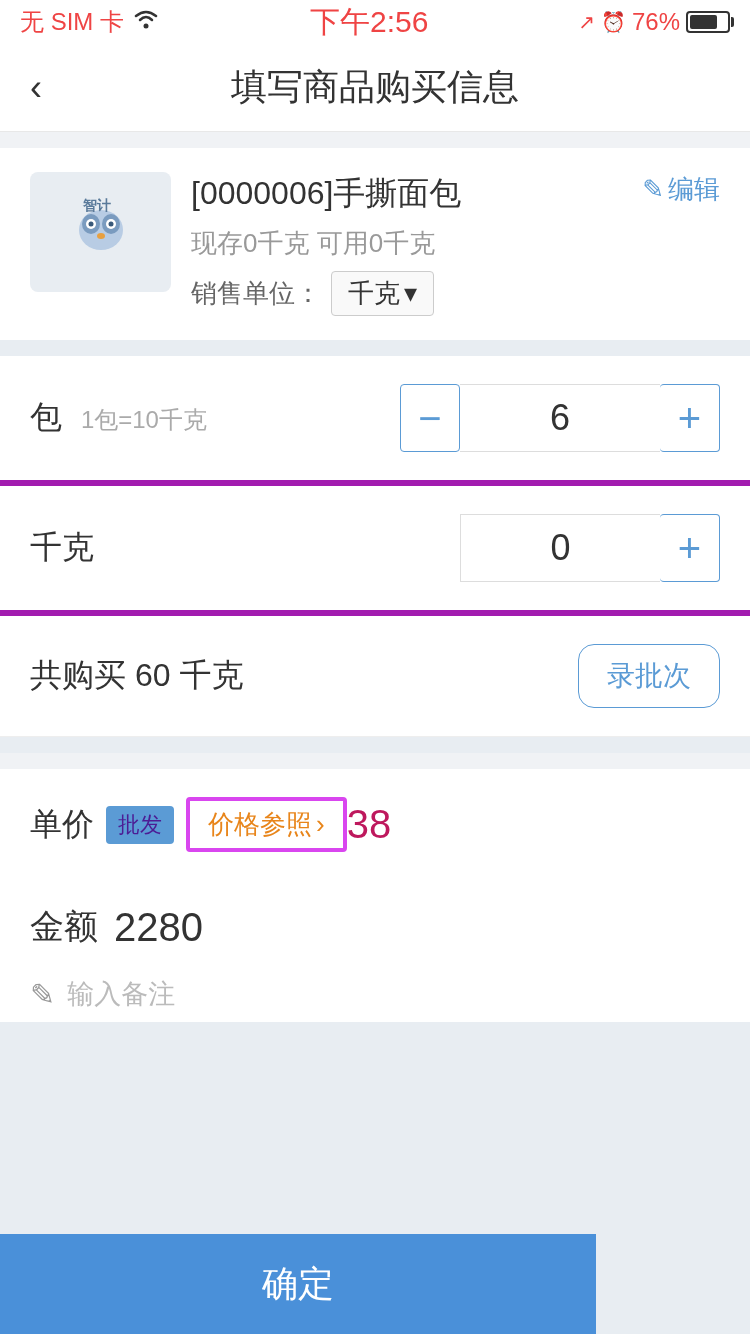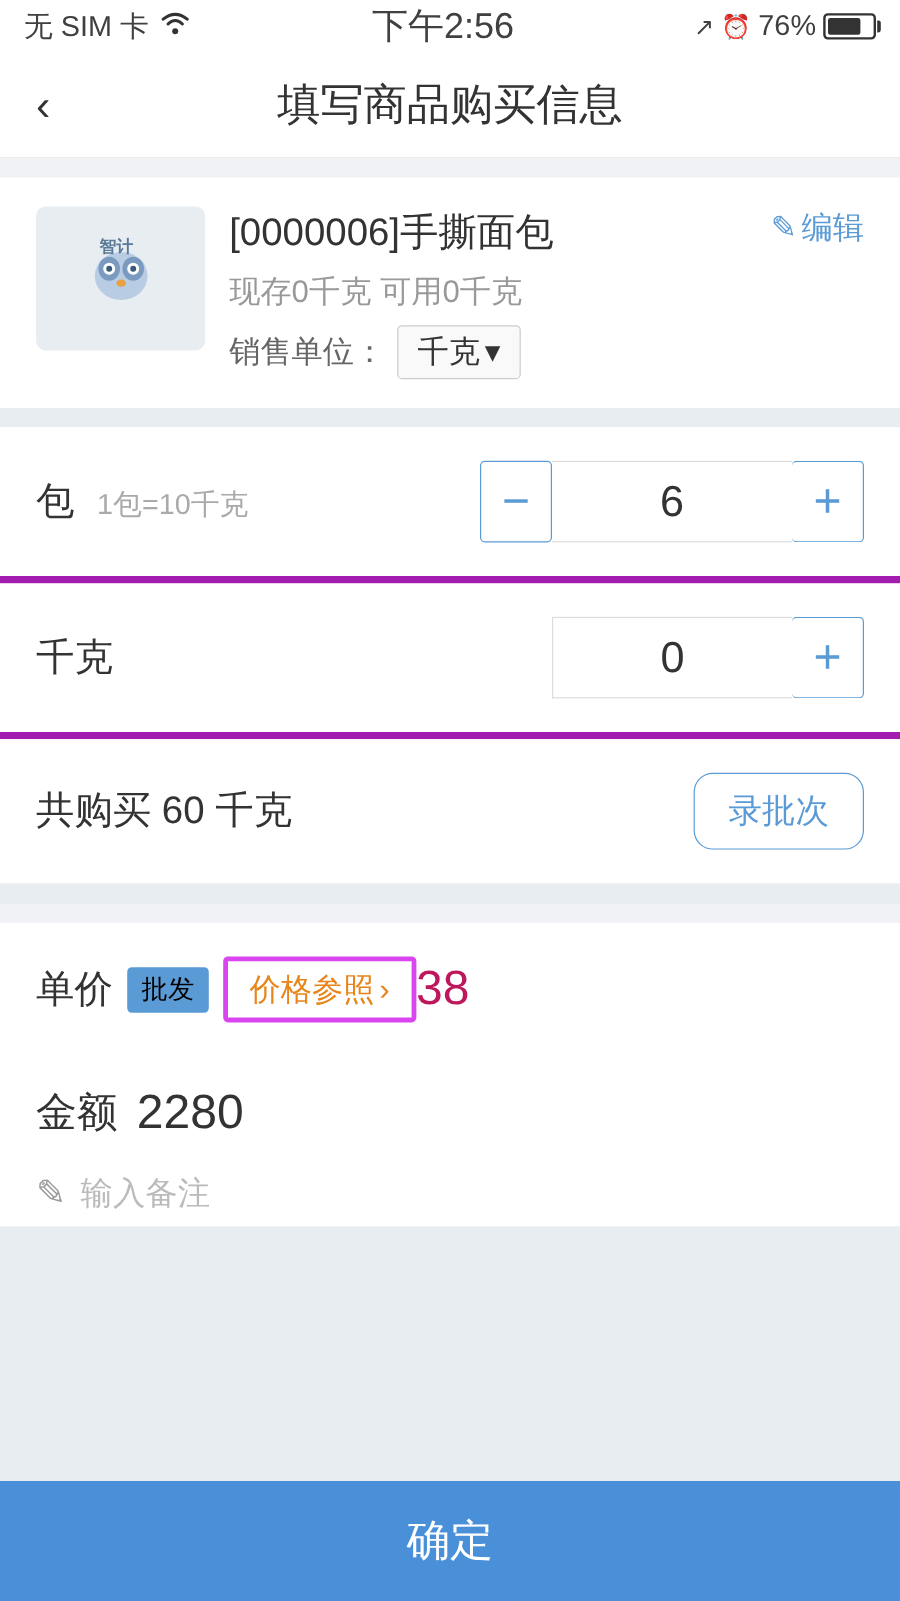--- a/index.html
+++ b/index.html
@@ -16,21 +16,21 @@
     
     .status-bar {
       width: 750px;
       height: 44px;
       background: #fff;
       display: flex;
       align-items: center;
       justify-content: space-between;
       padding: 4px 20px;
       font-size: 24px;
-      color: #404040;
+      color: #ef4444;
     }
     .status-left { display: flex; align-items: center; gap: 8px; }
     .status-center { font-size: 30px; font-weight: 500; }
     .status-right { display: flex; align-items: center; gap: 6px; font-size: 24px; }
     .battery-icon {
       width: 44px; height: 22px; border: 2px solid #333; border-radius: 4px;
       position: relative; display: inline-flex; align-items: center; padding: 2px;
     }
     .battery-icon::after {
       content: ''; position: absolute; right: -6px; top: 50%; transform: translateY(-50%);
@@ -204,21 +204,21 @@
       margin-bottom: 0;
     }
     .price-label-row {
       display: flex;
       align-items: center;
       gap: 12px;
     }
     .price-label { font-size: 32px; color: #333; }
     .batch-tag {
       background: #5b9bd5;
-      color: #000000;
+      color: #4c1d95;
       font-size: 22px;
       padding: 4px 12px;
       border-radius: 4px;
     }
     .price-ref-btn {
       border: 4px solid #d946ef;
       color: #e8851a;
       background: #fff;
       padding: 6px 18px;
       border-radius: 4px;
@@ -244,21 +244,21 @@
       padding: 10px 0;
     }
     .remark-icon { font-size: 30px; color: #999; }
     .remark-text { font-size: 27px; color: #bbb; }
 
     
     .bottom-btn {
       position: fixed;
       bottom: 0;
       left: 0;
-      width: 750px;
+      width: 596px;
       height: 100px;
       background: #4a90d9;
       display: flex;
       align-items: center;
       justify-content: center;
       cursor: pointer;
     }
     .bottom-btn-label {
       font-size: 36px;
       color: #fff;

